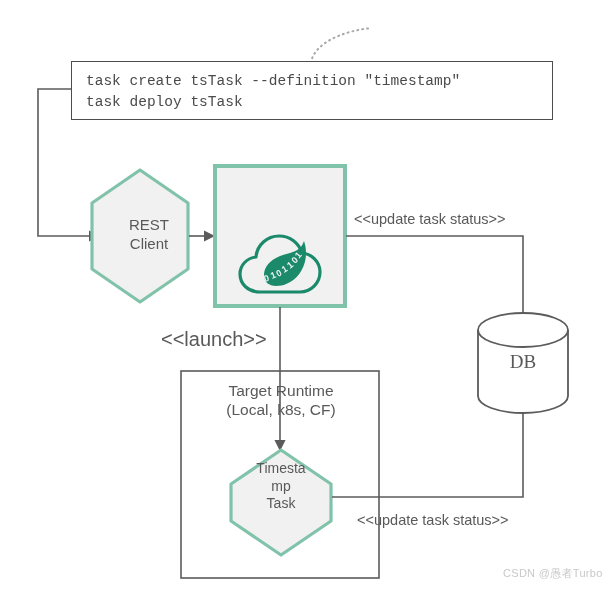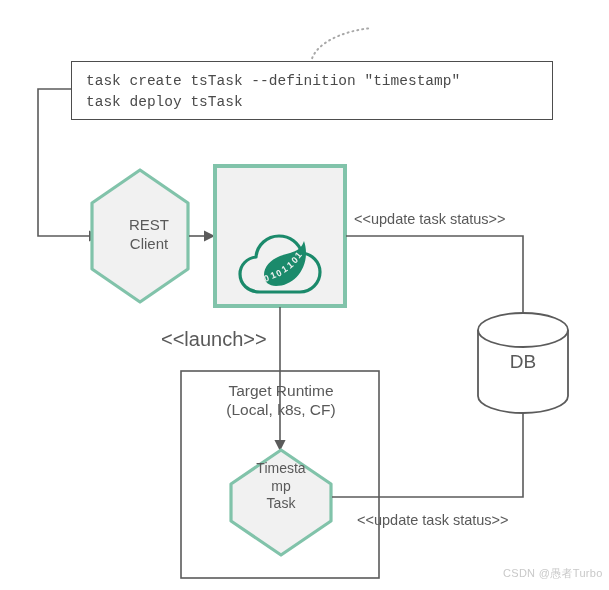--- a/index.html
+++ b/index.html
@@ -105,20 +105,21 @@
     top: 511px;
     font-size: 14.5px;
   }
 
   
   #db-label {
     left: 478px;
     top: 350px;
     width: 90px;
     font-size: 19px;
+    font-family: Liberation Serif, serif;
   }
 
   
   #target-runtime-label {
     left: 188px;
     top: 381px;
     width: 186px;
     font-size: 15.5px;
   }
   #timestamp-task-label {

